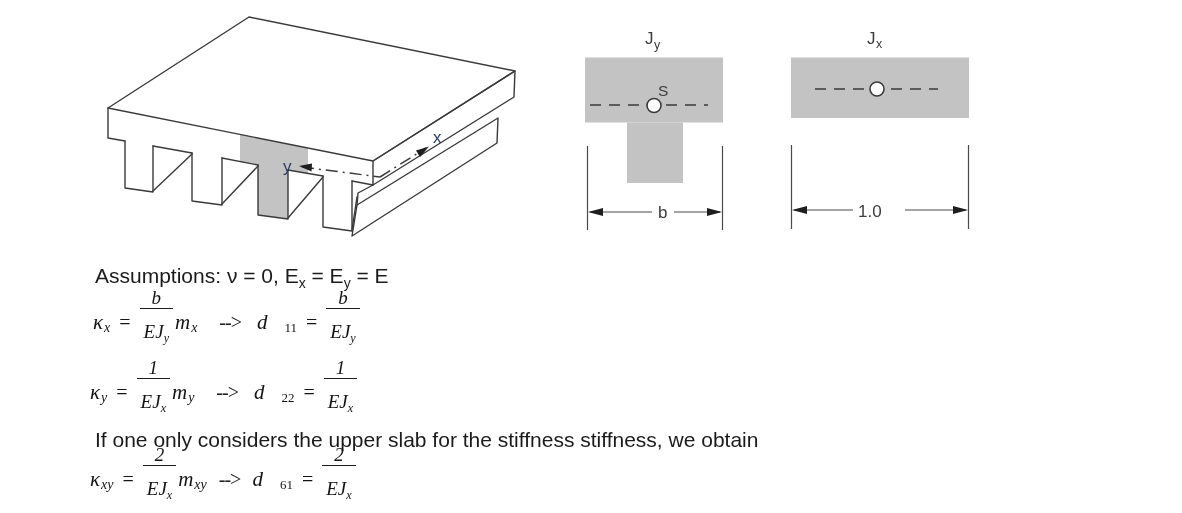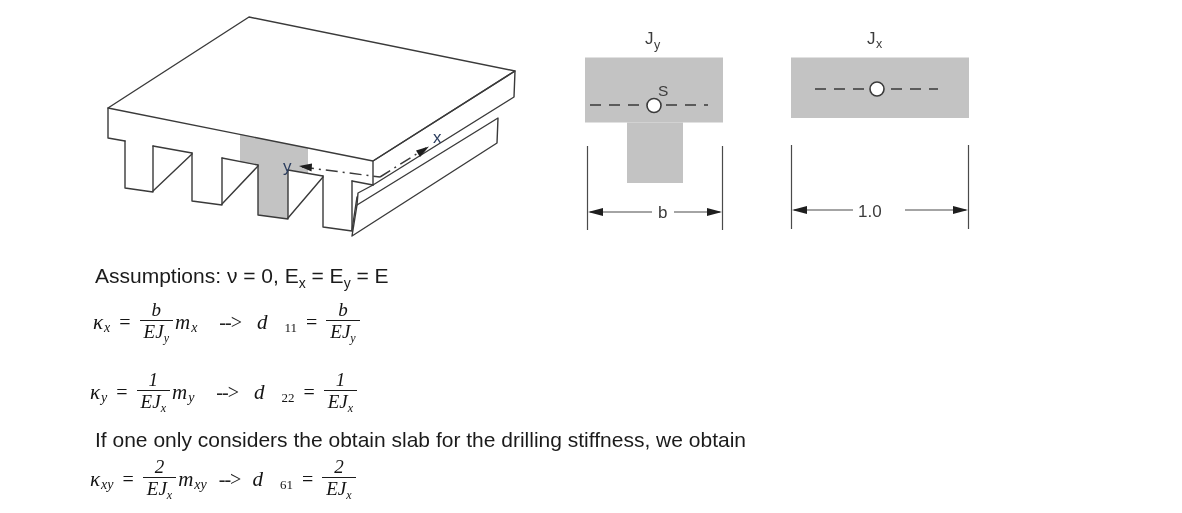--- a/index.html
+++ b/index.html
@@ -10,21 +10,21 @@
   .txtline{position:absolute;font:20px "Liberation Sans",sans-serif;color:#1b1b1b;white-space:nowrap;text-align:center;}
   .txtline sub{font-size:14px;}
   .mrow{position:absolute;display:flex;align-items:center;white-space:nowrap;
         font:italic 21px "Liberation Serif",serif;color:#141414;}
   .sb{font-size:14px;font-style:italic;position:relative;top:6px;margin-left:1px;}
   .sbn{font-size:13px;font-style:normal;position:relative;top:6px;margin-left:17px;}
   .eqs{font-style:normal;margin:0 9px;font-size:20px;}
   .arw{font-style:normal;font-size:20px;letter-spacing:-1px;margin:0 16px 0 22px;color:#222;}
   .frac{display:inline-block;text-align:center;font-size:19px;font-style:italic;vertical-align:middle;}
   .frac .num{display:block;line-height:21px;padding:0 4px;}
-  .frac .den{display:block;line-height:22px;border-top:1.4px solid #1c1c1c;padding:0 4px;}
+  .frac .den{display:block;line-height:22px;border-top:1.4px solid #1c1c1c;padding:12px 4px;}
   .frac .fsb{font-size:12px;font-style:italic;position:relative;top:4px;}
   .mvar{margin-left:2px;}
 </style>
 </head>
 <body>
 
 <div class="canvas">
 
   <svg width="1182" height="513" viewBox="0 0 1182 513" style="position:absolute;left:0;top:0">
 
@@ -147,21 +147,21 @@
     <span class="arw">--&gt;</span>
     <span>d</span>
       <span class="sbn">22</span>
     <span class="eqs">=</span>
     <span class="frac">
       <span class="num">1</span>
       <span class="den"><span>EJ</span><span class="fsb">x</span></span>
     </span>
   </div>
 
-  <div class="txtline" style="left:95px;top:428px;font-size:21px;">If one only considers the obtain slab for the drilling stiffness, we obtain</div>
+  <div class="txtline" style="left:95px;top:428px;font-size:21px;">If one only considers the upper slab for the stiffness stiffness, we obtain</div>
 
   <div class="mrow" style="left:90px;top:455px;height:48px;">
     <span>κ</span>
       <span class="sb">xy</span>
     <span class="eqs">=</span>
     <span class="frac">
       <span class="num">2</span>
       <span class="den"><span>EJ</span><span class="fsb">x</span></span>
     </span>
     <span class="mvar">m</span>

